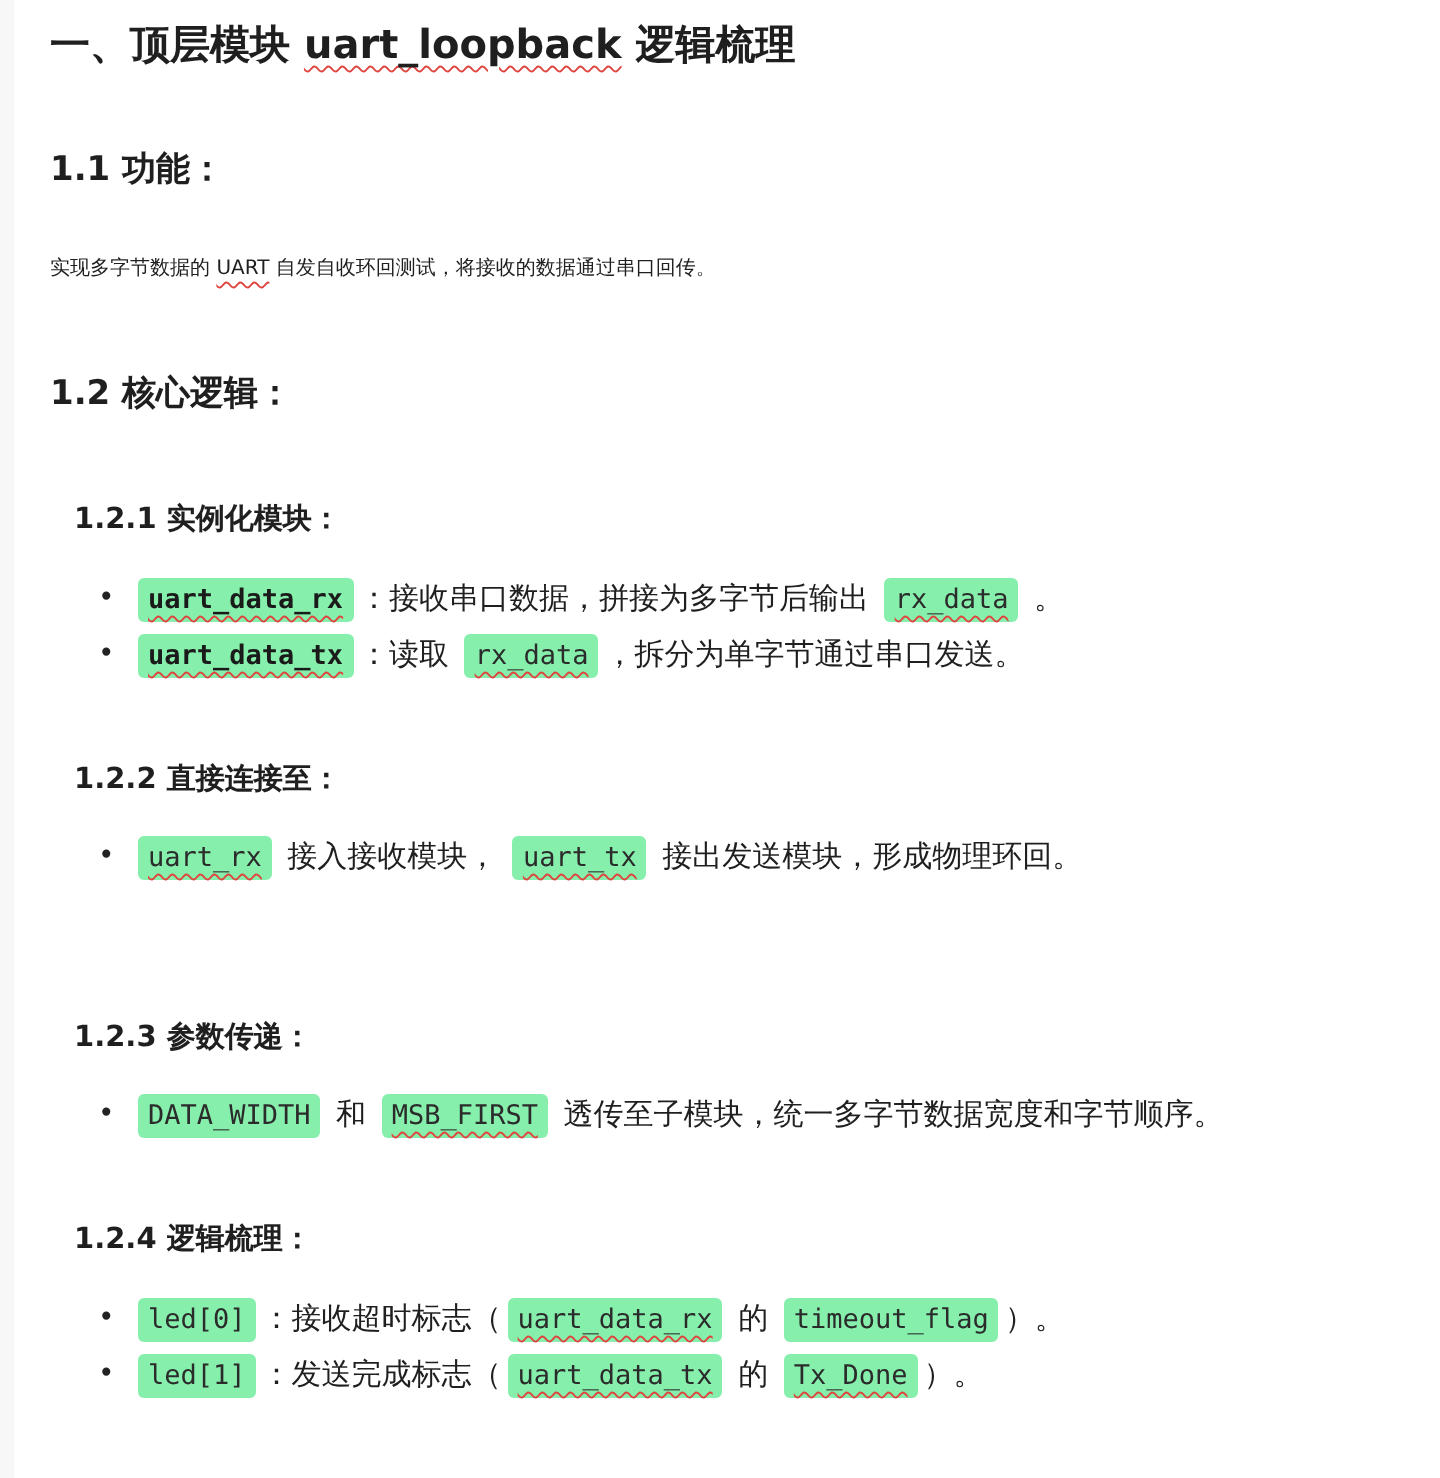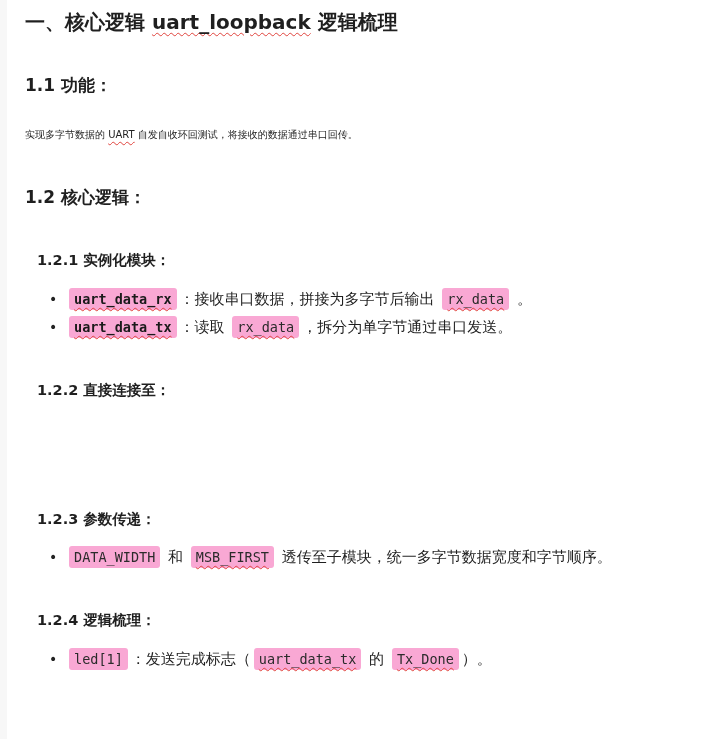--- a/index.html
+++ b/index.html
@@ -14,57 +14,59 @@
   .doc { position: absolute; left: 25px; top: 0; width: 690px; }
   h1 { position: absolute; left: 0; top: 8px; margin: 0; font-size: 20px; font-weight: bold; line-height: 28px; white-space: nowrap; }
   h3 { margin: 0; font-size: 17px; font-weight: bold; line-height: 22px; white-space: nowrap; position: absolute; left: 0; }
   h4 { margin: 12px; font-size: 14.5px; font-weight: bold; line-height: 20px; white-space: nowrap; position: absolute; left: 0; }
   p.body { margin: 0; position: absolute; left: 0; font-size: 10px; line-height: 22px; white-space: nowrap; }
   ul { list-style: none; margin: 0; padding: 0; position: absolute; left: 24px; }
   li { position: relative; font-size: 15px; line-height: 28px; height: 28px; white-space: nowrap; padding-left: 17px; }
   li::before { content: "•"; position: absolute; left: 0; top: 0; font-size: 14px; color: #222; }
   code {
     font-family: "DejaVu Sans Mono", "Liberation Mono", monospace;
-    font-size: 13.5px; background: #f9a8d4; border-radius: 3px;
+    font-size: 13.5px; background: #86efac; border-radius: 3px;
     padding: 3px 5px; color: #2b2b2b; margin: 0 3px;
   }
   code.bold { font-weight: bold; color: #1a1a1a; }
   .squiggle { text-decoration: underline wavy #e0443e; text-decoration-thickness: 1px; text-underline-offset: 3px; }
 </style>
 </head>
 <body>
 
 <div class="edge"></div>
 
 <div class="doc">
 
   <h1>
-    <span>一、核心逻辑 </span><span class="squiggle">uart_loopback</span><span> 逻辑梳理</span>
+    <span>一、顶层模块 </span><span class="squiggle">uart_loopback</span><span> 逻辑梳理</span>
   </h1>
 
   <h3 style="top:74px">1.1 功能：</h3>
   <p class="body" style="top:124px">
     <span>实现多字节数据的 </span><span class="squiggle">UART</span><span> 自发自收环回测试，将接收的数据通过串口回传。</span>
   </p>
 
   <h3 style="top:186px">1.2 核心逻辑：</h3>
 
   <h4 style="top:238px">1.2.1 实例化模块：</h4>
   <ul style="top:285px">
     <li><code class="bold squiggle">uart_data_rx</code><span>：接收串口数据，拼接为多字节后输出 </span><code class="squiggle">rx_data</code><span> 。</span></li>
     <li><code class="bold squiggle">uart_data_tx</code><span>：读取 </span><code class="squiggle">rx_data</code><span>，拆分为单字节通过串口发送。</span></li>
   </ul>
 
   <h4 style="top:368px">1.2.2 直接连接至：</h4>
   <ul style="top:414px">
+    <li><code class="squiggle">uart_rx</code><span> 接入接收模块， </span><code class="squiggle">uart_tx</code><span> 接出发送模块，形成物理环回。</span></li>
   </ul>
 
   <h4 style="top:497px">1.2.3 参数传递：</h4>
   <ul style="top:543px">
     <li><code>DATA_WIDTH</code><span> 和 </span><code class="squiggle">MSB_FIRST</code><span> 透传至子模块，统一多字节数据宽度和字节顺序。</span></li>
   </ul>
 
   <h4 style="top:598px">1.2.4 逻辑梳理：</h4>
   <ul style="top:645px">
+    <li><code>led[0]</code><span>：接收超时标志（</span><code class="squiggle">uart_data_rx</code><span> 的 </span><code>timeout_flag</code><span>）。</span></li>
     <li><code>led[1]</code><span>：发送完成标志（</span><code class="squiggle">uart_data_tx</code><span> 的 </span><code class="squiggle">Tx_Done</code><span>）。</span></li>
   </ul>
 
 </div>
 
 </body></html>

